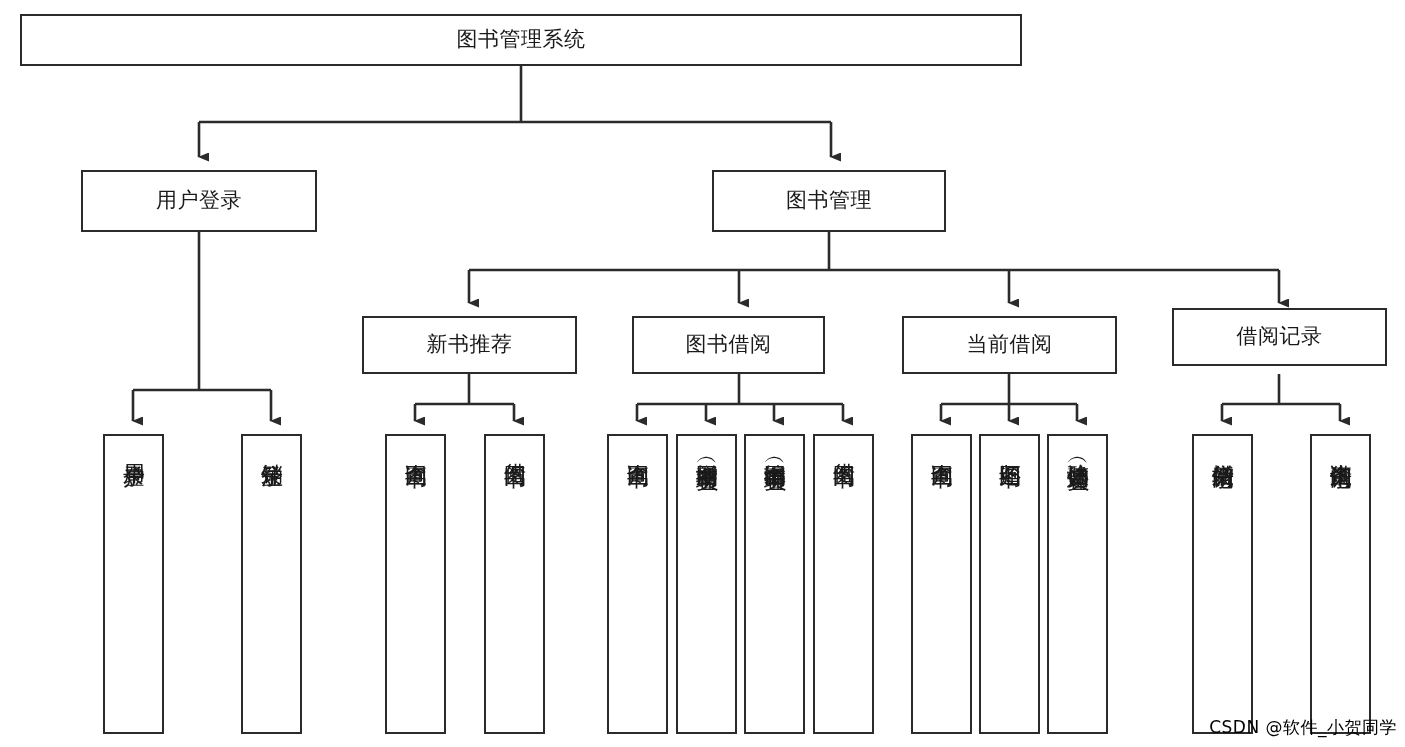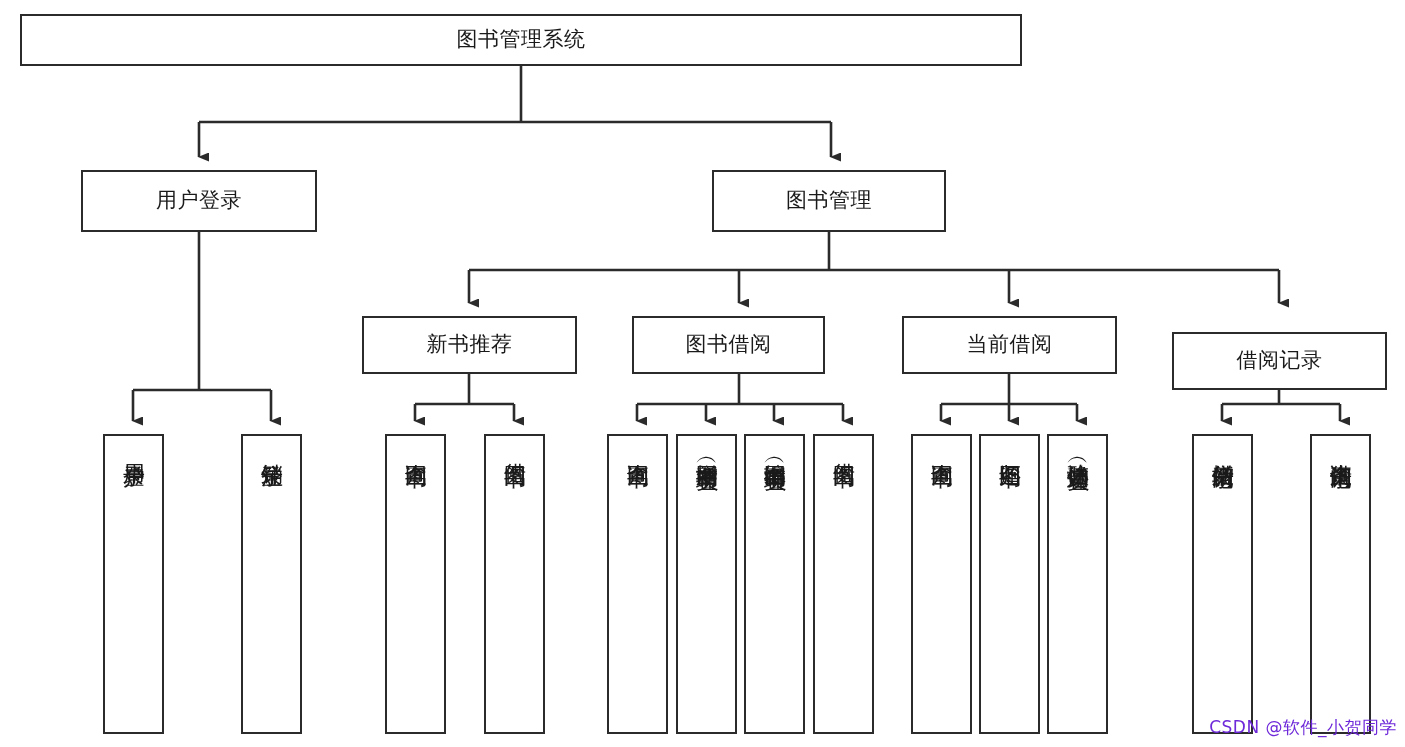--- a/index.html
+++ b/index.html
@@ -59,21 +59,21 @@
     font-size: 22px;
     line-height: 1.22;
     letter-spacing: 1px;
     white-space: pre;
   }
   #watermark {
     position: absolute;
     right: 8px;
     bottom: 8px;
     font-size: 17px;
-    color: #6d28d9;
+    color: #000000;
     letter-spacing: 0.5px;
     white-space: nowrap;
     margin-top: 15px;
   }
 </style>
 </head>
 <body>
 
 <div id="canvas">
 
@@ -140,21 +140,21 @@
 
   <div class="node horiz" style="left:362px; top:316px; width:215px; height:58px;justify-content:center;">
     <span class="lbl">新书推荐</span>
   </div>
   <div class="node horiz" style="left:632px; top:316px; width:193px; height:58px;">
     <span class="lbl">图书借阅</span>
   </div>
   <div class="node horiz" style="left:902px; top:316px; width:215px; height:58px;">
     <span class="lbl">当前借阅</span>
   </div>
-  <div class="node horiz" style="left:1172px; top:332px; width:215px; height:58px;">
+  <div class="node horiz" style="left:1172px; top:308px; width:215px; height:58px;">
     <span class="lbl">借阅记录</span>
   </div>
 
   <div class="node leaf" style="left:103px; top:434px; width:61px; height:300px;">
     <span class="lbl">用户登录</span>
   </div>
   <div class="node leaf" style="left:241px; top:434px; width:61px; height:300px;">
     <span class="lbl">注销登录</span>
   </div>
 

